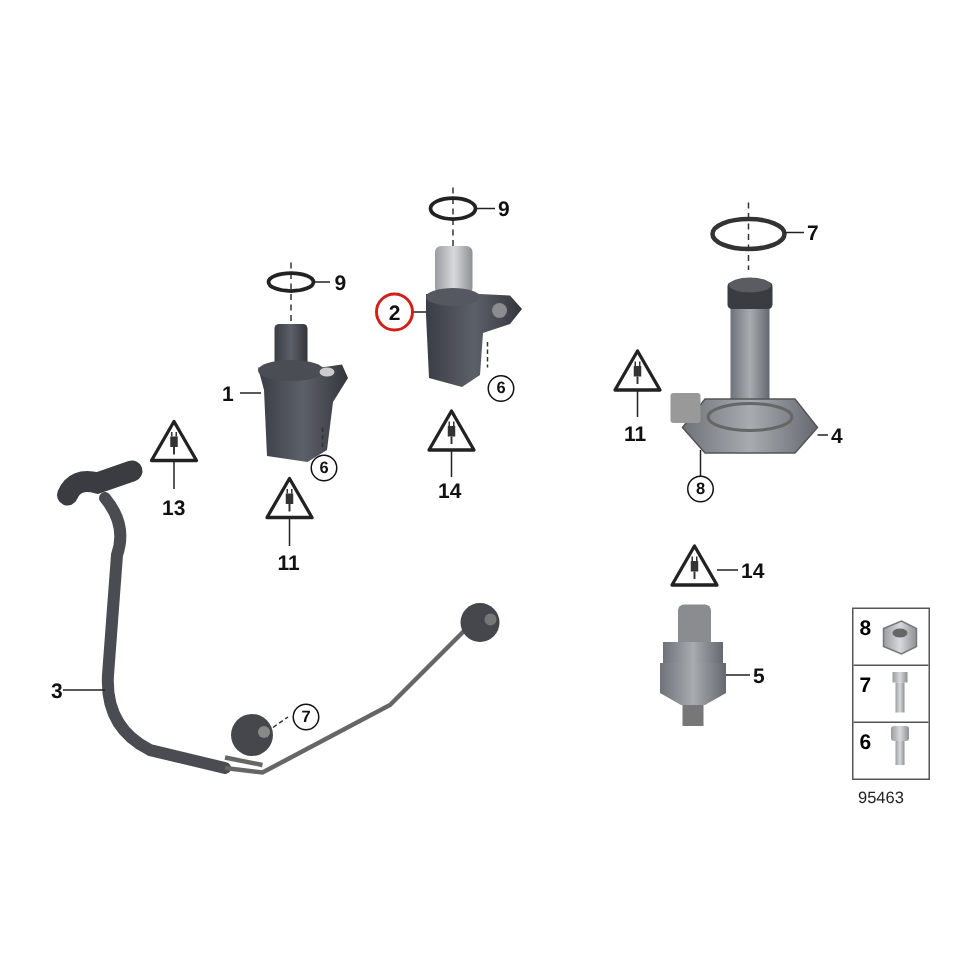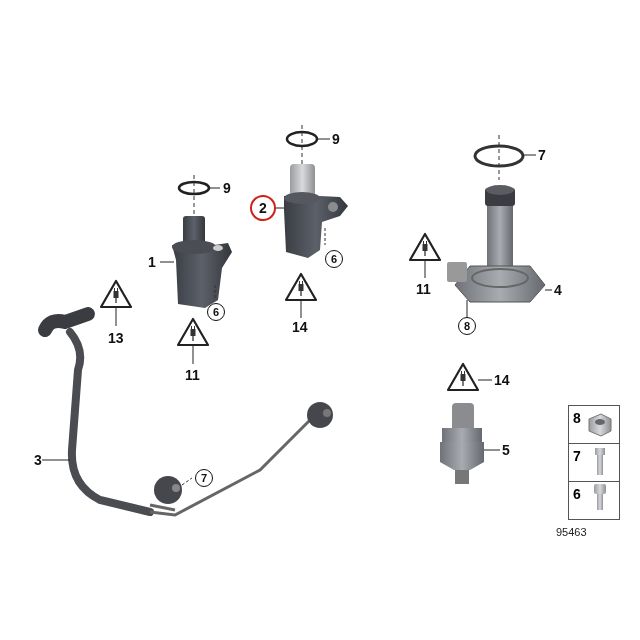--- a/index.html
+++ b/index.html
@@ -5,21 +5,21 @@
   html, body { margin:0; padding:0; background:#ffffff; }
   body { width:640px; height:640px; position:relative; overflow:hidden; font-family:"Liberation Sans", sans-serif; }
   #diagram { position:absolute; left:0; top:0; width:640px; height:640px; }
   .lbl { position:absolute; font-weight:bold; font-size:14px; color:#111; line-height:14px; }
   .circ { position:absolute; width:16px; height:16px; border:1.5px solid #111; border-radius:50%; font-size:11px; font-weight:bold; text-align:center; line-height:16px; color:#111; background:#fff; }
   .circ.red { border:2px solid #d0201a; width:22px; height:22px; line-height:22px; font-size:14px; }
   .legend { position:absolute; left:568px; top:405px; width:50px; border:1px solid #555; }
   .legend .cell { height:37px; border-bottom:1px solid #555; position:relative; }
   .legend .cell:last-child { border-bottom:none; }
   .legend .num { position:absolute; left:4px; top:4px; font-weight:bold; font-size:14px; }
-  .ref { position:absolute; left:556px; top:526px; font-size:11px; color:#222; }
+  .ref { position:absolute; left:572px; top:526px; font-size:11px; color:#222; }
 </style>
 </head>
 <body>
 
 <div id="diagram">
 <svg width="640" height="640" viewBox="0 0 640 640">
   <defs>
     <linearGradient id="dark" x1="0" x2="1">
           <stop offset="0" stop-color="#3a3d44"></stop>
           <stop offset="0.5" stop-color="#5c6068"></stop>

